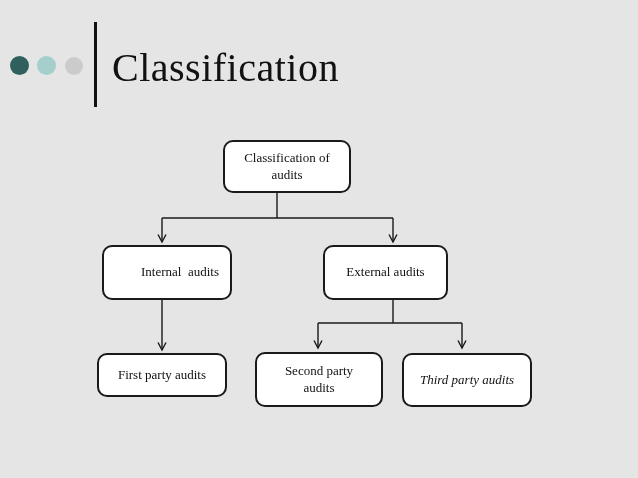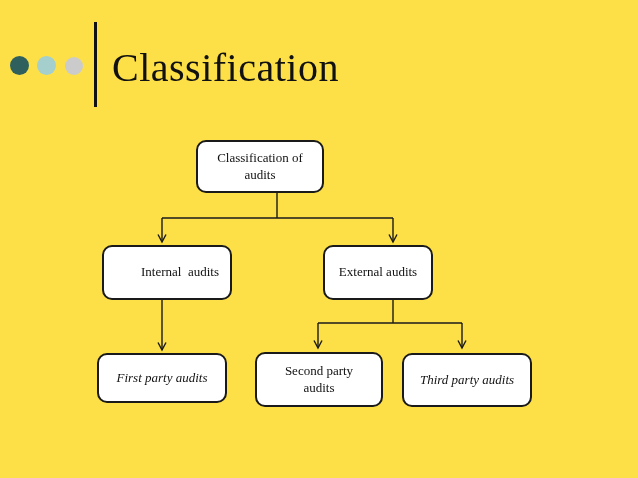--- a/index.html
+++ b/index.html
@@ -4,21 +4,21 @@
 <style>
   html, body {
     margin: 0;
     padding: 0;
     background: #ffffff;
   }
   #slide {
     position: relative;
     width: 638px;
     height: 478px;
-    background: #fde047;
+    background: #e5e5e5;
     overflow: hidden;
     font-family: "Liberation Serif", serif;
   }
 
   
   .bullet {
     position: absolute;
     top: 56px;
     width: 19px;
     height: 19px;
@@ -65,24 +65,24 @@
     background: #ffffff;
     display: flex;
     align-items: center;
     justify-content: center;
     text-align: center;
     font-size: 13px;
     line-height: 1.3;
     color: #111111;
     white-space: pre-wrap;
   }
-  #node-root     { left: 196px; top: 140px; width: 128px; height: 53px; }
+  #node-root     { left: 223px; top: 140px; width: 128px; height: 53px; }
   #node-internal { left: 102px; top: 245px; width: 130px; height: 55px; padding-left: 26px; }
-  #node-external { left: 323px; top: 245px; width: 110px; height: 55px; }
-  #node-first    { left:  97px; top: 353px; width: 130px; height: 50px; font-style: italic; }
+  #node-external { left: 323px; top: 245px; width: 125px; height: 55px; }
+  #node-first    { left:  97px; top: 353px; width: 130px; height: 44px; }
   #node-second   { left: 255px; top: 352px; width: 128px; height: 55px; }
   #node-third    { left: 402px; top: 353px; width: 130px; height: 54px; font-style: italic; }
 </style>
 </head>
 <body>
 
 <div id="slide">
 
   <div id="bullet1" class="bullet" style="background-color: rgb(47, 96, 94);"></div>
   <div id="bullet2" class="bullet" style="background-color: rgb(165, 207, 204);"></div>

